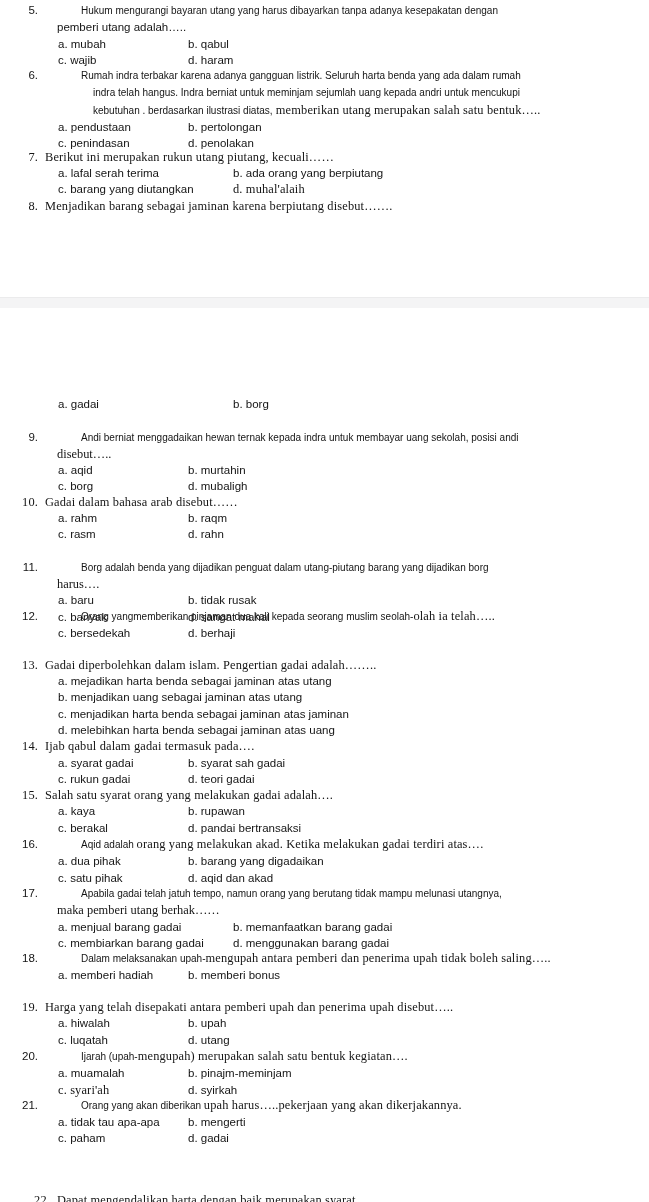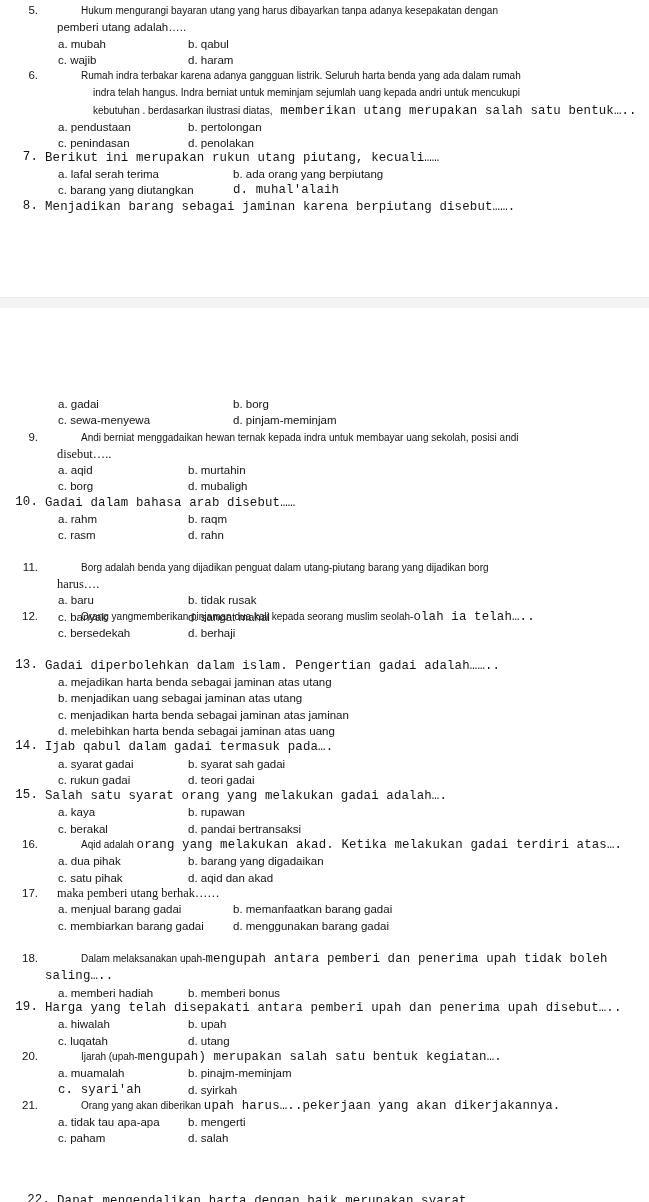--- a/index.html
+++ b/index.html
@@ -51,21 +51,21 @@
     line-height: 16.3px;
     white-space: nowrap;
   }
   .qstem {
     font-size: 11.5px;
     line-height: 16.3px;
     margin: 0;
     padding: 0;
   }
   .qstem.serif, .qnum.serif, .opt.serif, .seg.serif {
-    font-family: Liberation Mono, monospace;
+    font-family: Liberation Serif, serif;
     font-size: 12.4px;
     letter-spacing: .15px;
     text-align: right;
   }
   .seg { display: inline; }
   .seg.sans { font-family: "Liberation Sans", sans-serif; font-size: 10px; padding-left: 36px; }
   .stem-cont {
     display: block;
     padding-left: 12px;
     font-size: 11.5px;
@@ -148,24 +148,20 @@
       </div>
     </div>
     <div class="qitem" style="position: absolute; left: 0px; right: 0px; top: 197.6px;">
       <div class="qnum serif">8.</div>
       <div class="qstem"><span class="seg serif">Menjadikan barang sebagai jaminan karena berpiutang disebut…….</span></div>
     </div>
     <div class="qitem" style="position: absolute; left: 0px; right: 0px; top: 396px;">
       <div class="optrow wide">
         <span class="opt col-a">a. gadai</span>
         <span class="opt col-b">b. borg</span>
-      </div>
-      <div class="optrow wide">
-        <span class="opt col-a">c. sewa-menyewa</span>
-        <span class="opt col-b">d. pinjam-meminjam</span>
       </div>
     </div>
     <div class="qitem" style="position: absolute; left: 0px; right: 0px; top: 428.6px;">
       <div class="qnum sans">9.</div>
       <div class="qstem"><span class="seg sans">Andi berniat menggadaikan hewan ternak kepada indra untuk membayar uang sekolah, posisi andi</span></div>
       <div class="stem-cont serif">disebut…..</div>
       <div class="optrow">
         <span class="opt col-a">a. aqid</span>
         <span class="opt col-b">b. murtahin</span>
       </div>
@@ -248,20 +244,21 @@
         <span class="opt col-a">a. dua pihak</span>
         <span class="opt col-b">b. barang yang digadaikan</span>
       </div>
       <div class="optrow">
         <span class="opt col-a">c. satu pihak</span>
         <span class="opt col-b">d. aqid dan akad</span>
       </div>
     </div>
     <div class="qitem" style="position: absolute; left: 0px; right: 0px; top: 885px;">
       <div class="qnum sans">17.</div>
+      <div class="qstem"><span class="seg sans">Apabila gadai telah jatuh tempo, namun orang yang berutang tidak mampu melunasi utangnya,</span></div>
       <div class="stem-cont serif">maka pemberi utang berhak……</div>
       <div class="optrow wide">
         <span class="opt col-a">a. menjual barang gadai</span>
         <span class="opt col-b">b. memanfaatkan barang gadai</span>
       </div>
       <div class="optrow wide">
         <span class="opt col-a">c. membiarkan barang gadai</span>
         <span class="opt col-b">d. menggunakan barang gadai</span>
       </div>
     </div>
@@ -299,20 +296,20 @@
     </div>
     <div class="qitem" style="position: absolute; left: 0px; right: 0px; top: 1096.9px;">
       <div class="qnum sans">21.</div>
       <div class="qstem"><span class="seg sans">Orang yang akan diberikan </span><span class="seg serif">upah harus…..pekerjaan yang akan dikerjakannya.</span></div>
       <div class="optrow">
         <span class="opt col-a">a. tidak tau apa-apa</span>
         <span class="opt col-b">b. mengerti</span>
       </div>
       <div class="optrow">
         <span class="opt col-a">c. paham</span>
-        <span class="opt col-b">d. salah</span>
+        <span class="opt col-b">d. gadai</span>
       </div>
     </div>
     <div class="qitem" style="position: absolute; left: 0px; right: 0px; top: 1192px; margin-left: 12px;">
       <div class="qnum serif">22.</div>
       <div class="qstem"><span class="seg serif">Dapat mengendalikan harta dengan baik merupakan syarat…..</span></div>
     </div>
   </div>
 
 </body></html>

